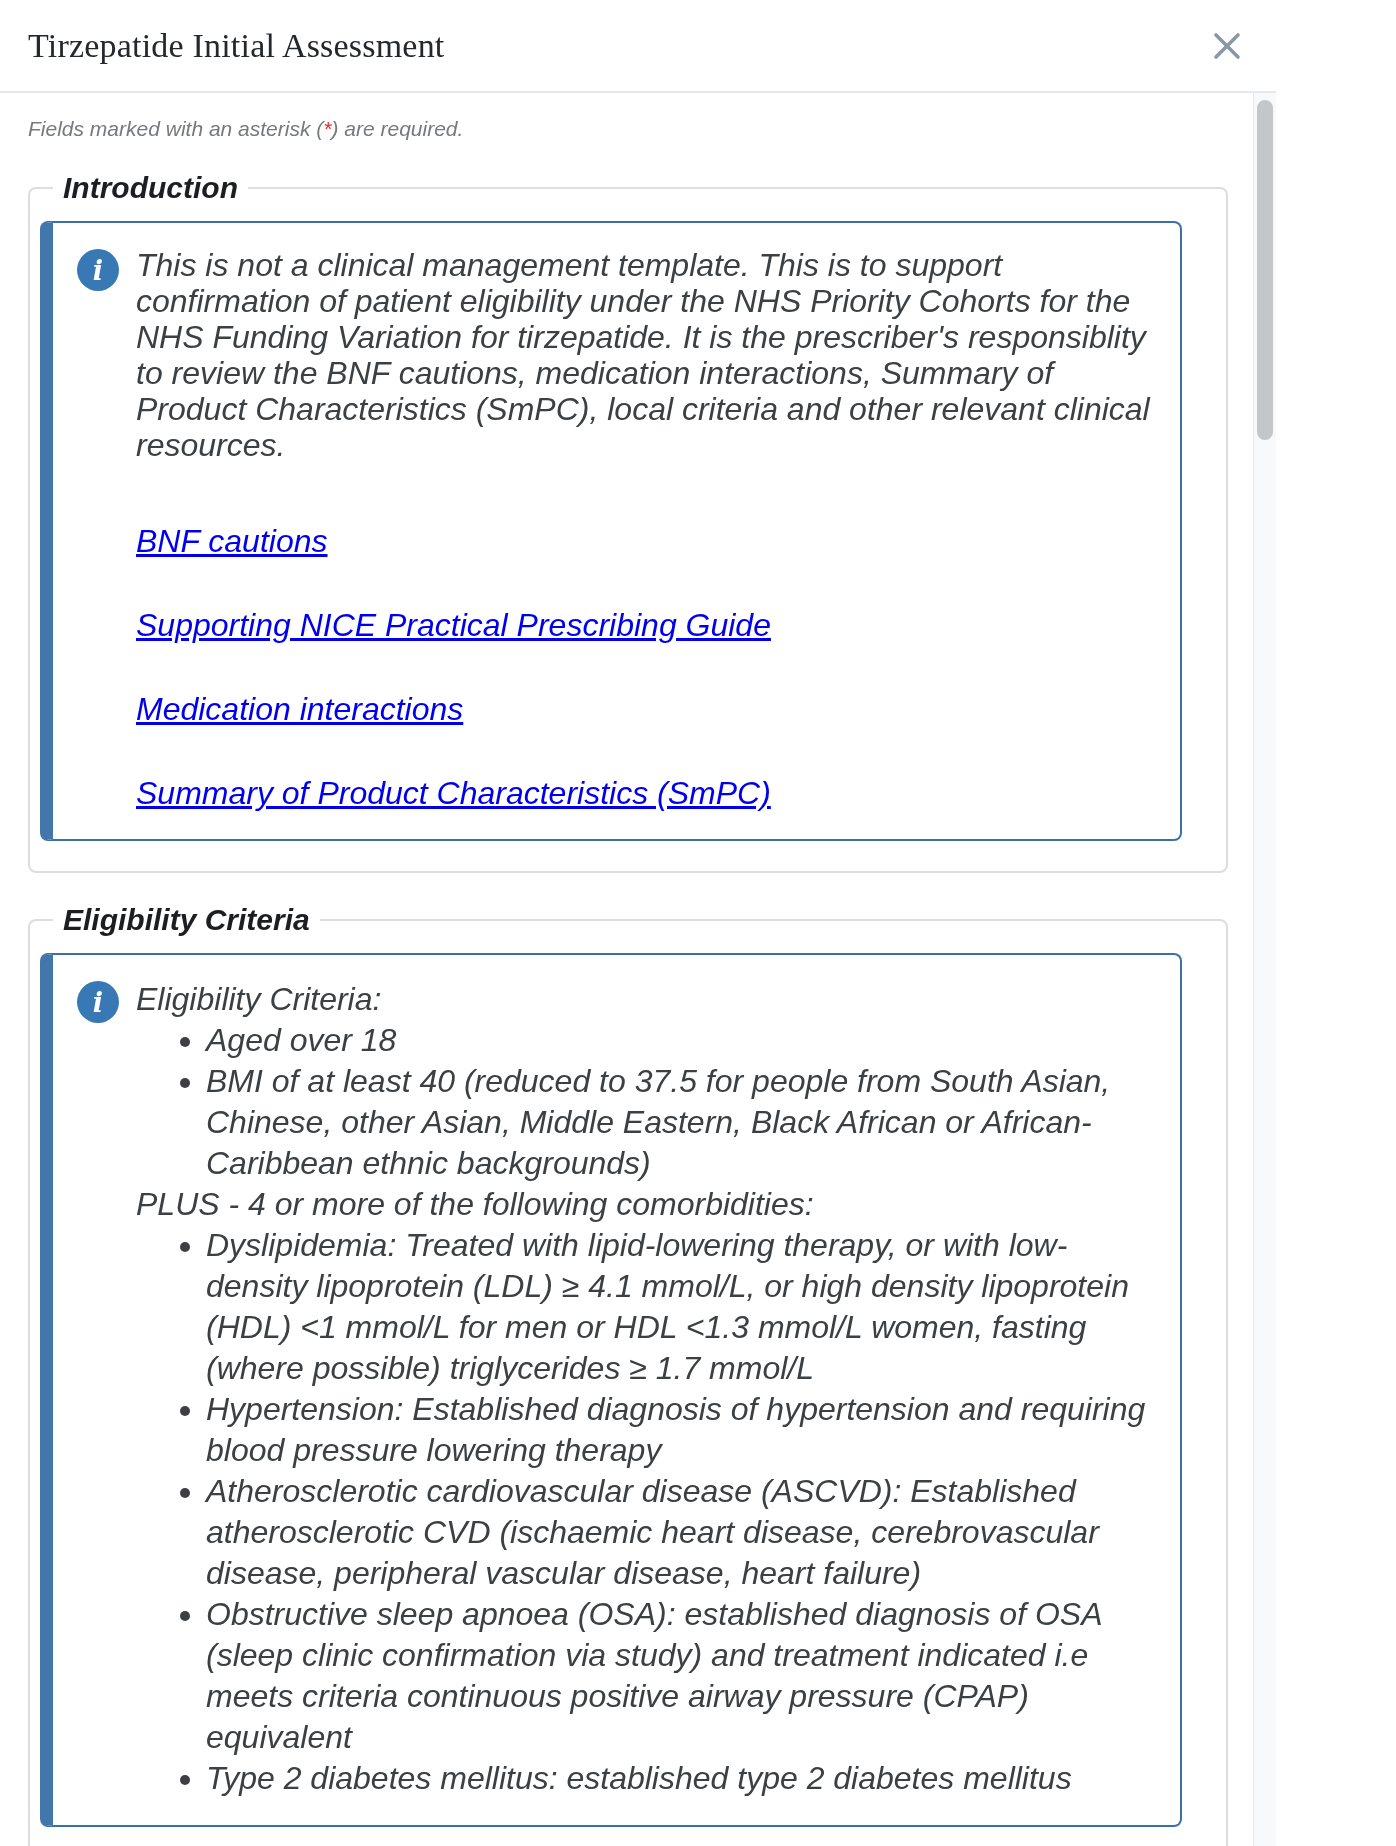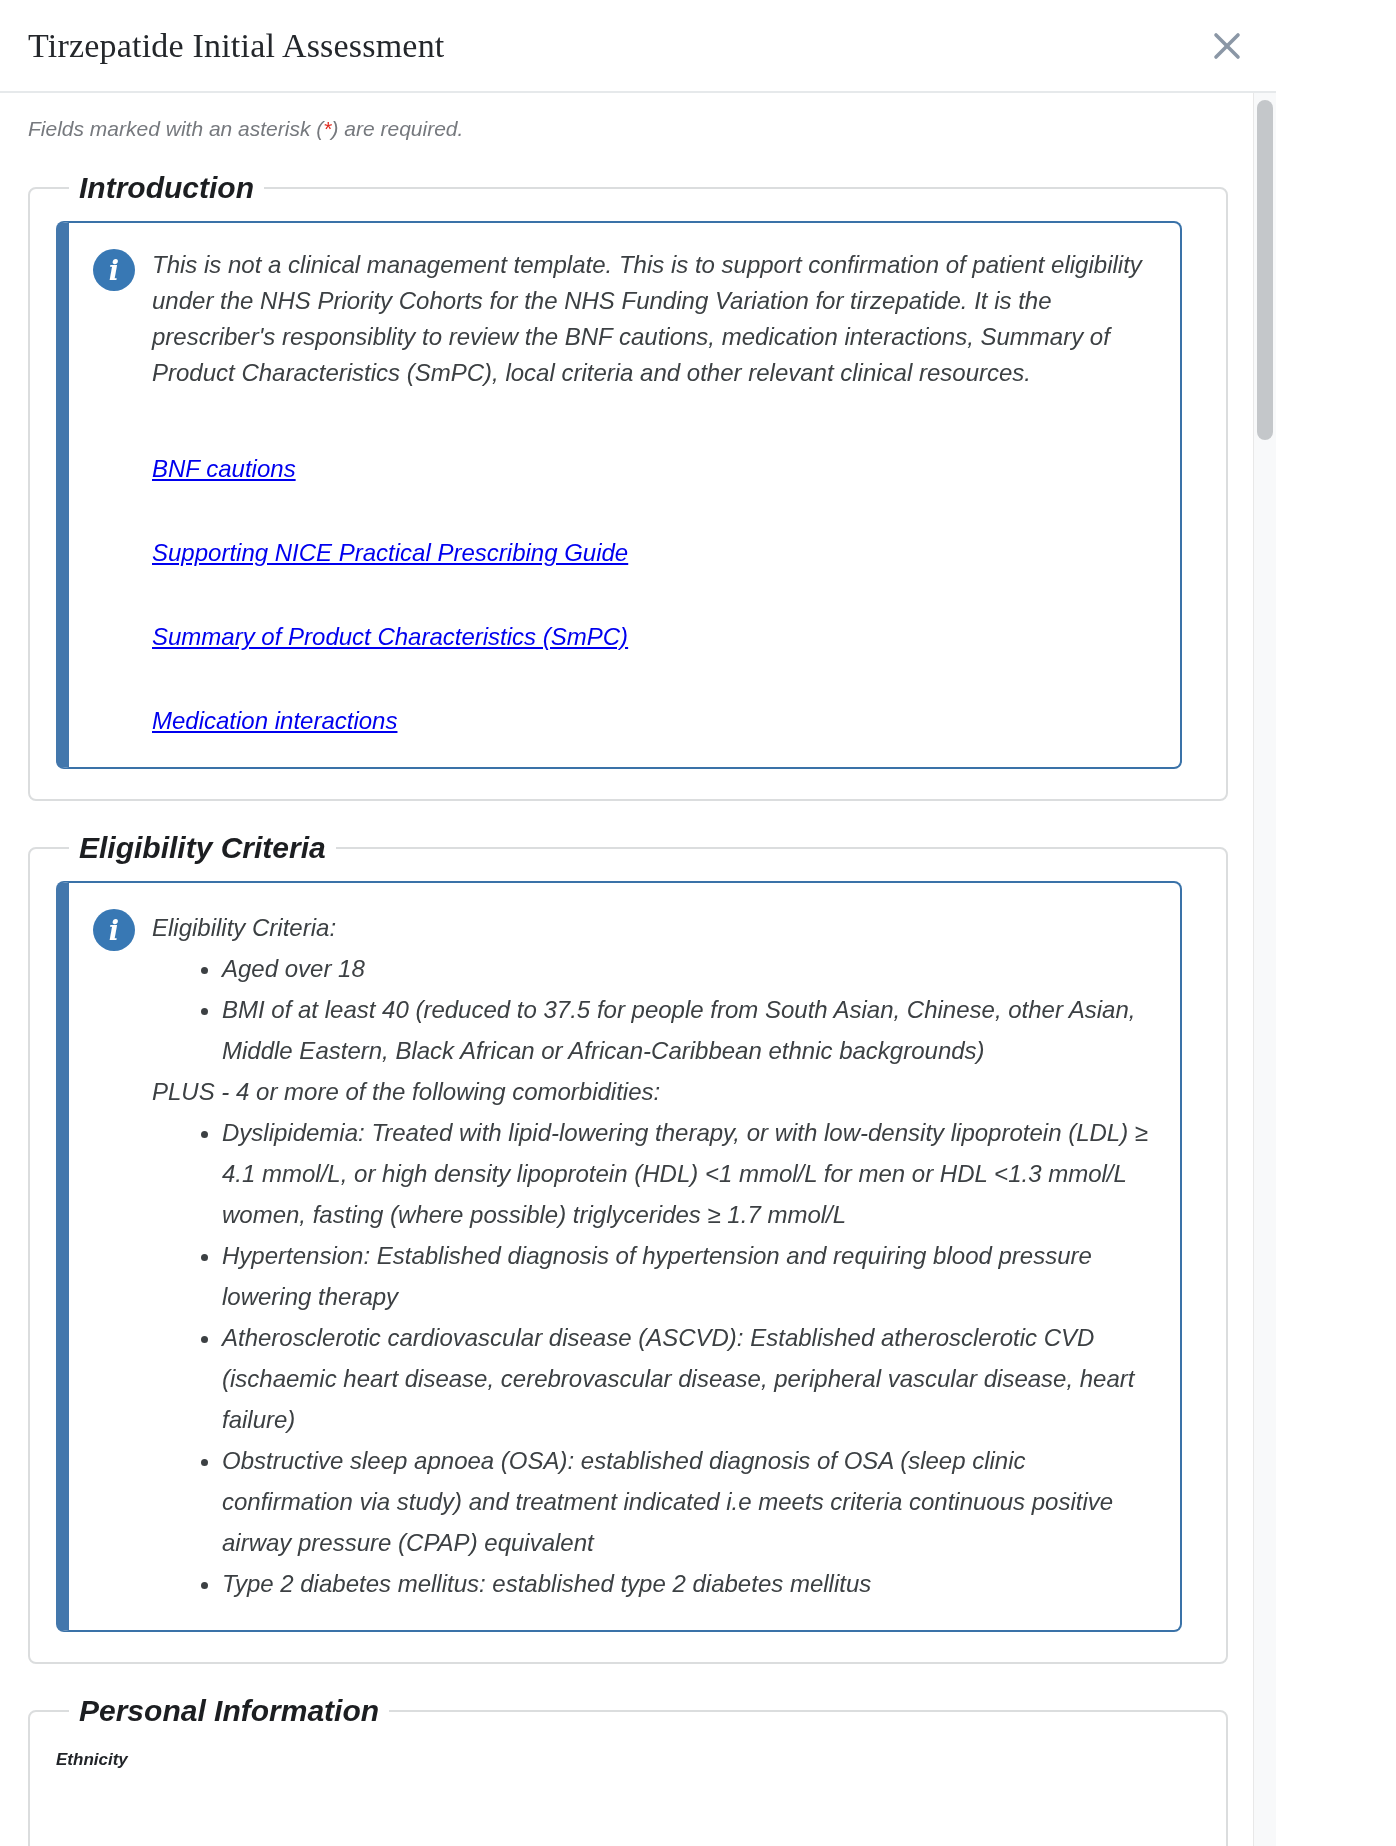--- a/index.html
+++ b/index.html
@@ -66,21 +66,21 @@
     margin: 0;
     font-size: 21px;
     color: #76797e;
   }
   .required-note .asterisk { color: #e02b20; }
 
   fieldset.section {
     border: 2px solid #dbddde;
     border-radius: 8px;
     margin: 30px 0 0 0;
-    padding: 16px 26px 30px 26px;
+    padding: 16px 26px 30px 10px;
   }
   fieldset.section legend {
     font-size: 30px;
     font-weight: bold;
     color: #1c1e21;
     padding: 0 10px;
     margin-left: 13px;
   }
 
   
@@ -90,21 +90,21 @@
     border-left: 13px solid #4377ac;
     border-radius: 8px;
     background: #fff;
     padding: 24px 24px 26px 24px;
     margin-right: 18px;
   }
   .info-icon { flex: none; width: 42px; height: 42px; margin: 2px 17px 0 0; }
   .info-content {
     flex: 1;
     min-width: 0;
-    font-size: 24px;
+    font-size: 32px;
     line-height: 36px;
     color: #3c4043;
   }
   .info-para { margin: 0 0 60px 0; }
   .info-link-row { margin: 0 0 48px 0; }
   .info-link-row:last-child { margin-bottom: 2px; }
   .info-link-row a { color: #0000ee; text-decoration: underline; cursor: pointer; }
 
   .list-block { line-height: 41px; }
   .list-block .lead-line { margin: 0; }
@@ -149,22 +149,22 @@
           <div class="info-icon">
             <svg width="42" height="42" viewBox="0 0 42 42">
               <circle cx="21" cy="21" r="21" fill="#3878b4"></circle>
               <text x="21" y="31" text-anchor="middle" font-family="DejaVu Serif, serif" font-size="27" font-weight="bold" fill="#ffffff">i</text>
             </svg>
           </div>
           <div class="info-content">
             <p class="info-para">This is not a clinical management template. This is to support confirmation of patient eligibility under the NHS Priority Cohorts for the NHS Funding Variation for tirzepatide. It is the prescriber's responsiblity to review the BNF cautions, medication interactions, Summary of Product Characteristics (SmPC), local criteria and other relevant clinical resources.</p>
             <p class="info-link-row"><a>BNF cautions</a></p>
             <p class="info-link-row"><a>Supporting NICE Practical Prescribing Guide</a></p>
+            <p class="info-link-row"><a>Medication interactions</a></p>
             <p class="info-link-row"><a>Summary of Product Characteristics (SmPC)</a></p>
-            <p class="info-link-row"><a>Medication interactions</a></p>
           </div>
         </div>
       </fieldset>
 
       <fieldset class="section">
         <legend>Eligibility Criteria</legend>
         <div class="info-box">
           <div class="info-icon">
             <svg width="42" height="42" viewBox="0 0 42 42">
               <circle cx="21" cy="21" r="21" fill="#3878b4"></circle>

